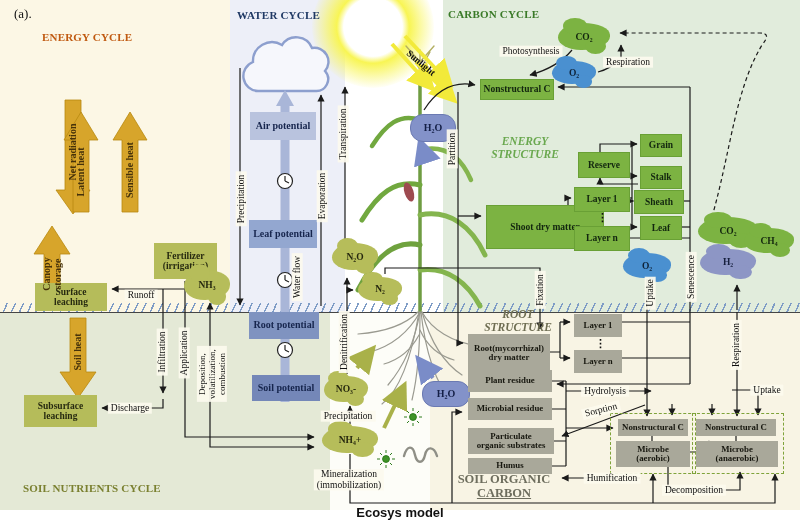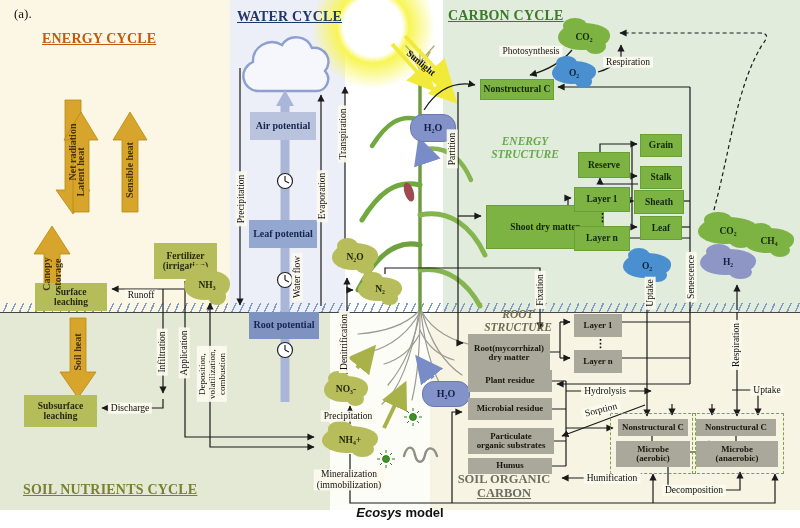--- a/index.html
+++ b/index.html
@@ -1,40 +1,40 @@
 <!DOCTYPE html>
 <html><head>
 <meta charset="utf-8">
 <style>
   html,body{margin:0;padding:0}
   .stage{position:relative;width:800px;height:528px;background:#fff;font-family:"Liberation Serif",serif;color:#111;overflow:hidden}
   .bg{position:absolute}
   .abs{position:absolute}
-  .title{position:absolute;font-weight:bold;text-decoration:underline;font-size:14px;white-space:nowrap;letter-spacing:.2px;z-index:5}
+  .title{position:absolute;font-weight:bold;font-size:11px;white-space:nowrap;letter-spacing:.2px;z-index:5}
   .box{position:absolute;display:flex;flex-direction:column;align-items:center;justify-content:center;text-align:right;line-height:1.08;z-index:4}
   .gbox{background:#7cb342;border:1px solid #69a035;color:#12260f;font-weight:bold;font-size:9.5px}
   .wbox{color:#16254d;font-weight:bold;font-size:10px}
   .grbox{background:#a9a89a;color:#17170f;font-weight:bold;font-size:8.8px}
   .obox{background:#b5bc5a;color:#272a10;font-weight:bold;font-size:9.5px}
   .cloud{position:absolute;display:flex;align-items:center;justify-content:center;font-weight:bold;font-size:9.5px;color:#1c2b40;border-radius:48% 52% 55% 45%/55% 45% 52% 48%;z-index:4}
   .cloud::before{content:"";position:absolute;width:46%;height:60%;background:inherit;border-radius:50%;top:-20%;left:10%}
   .cloud::after{content:"";position:absolute;width:40%;height:55%;background:inherit;border-radius:50%;bottom:-16%;right:8%}
   .cloud>span{position:relative;z-index:1}
   .c-green{background:#7cb342;color:#13270e}
   .c-blue{background:#4a90d0;color:#0e2238}
   .c-slate{background:#8d96c5;color:#17203e}
   .c-olive{background:#b6bd5a;color:#26280e}
   .chip{position:absolute;transform:translate(-50%,-50%);background:rgba(252,250,238,.93);padding:0 3px;font-size:9.5px;white-space:nowrap;text-align:center;line-height:1.12;z-index:6}
   .vchip{position:absolute;transform:translate(-50%,-50%) rotate(-90deg);background:rgba(252,250,238,.93);padding:0 3px;font-size:9.5px;white-space:nowrap;text-align:center;line-height:1.12;z-index:6}
   .alab{position:absolute;transform:translate(-50%,-50%) rotate(-90deg);font-weight:bold;color:#46320a;font-size:10px;white-space:nowrap;text-align:center;line-height:1.05;z-index:6}
   .ground{position:absolute;left:0;top:303px;width:800px;height:9px;border-bottom:1.6px solid #454545;background:repeating-linear-gradient(115deg,rgba(0,0,0,0) 0 6px,#7e9cc6 6px 7.4px);z-index:2}
   .sun{position:absolute;left:312px;top:-34px;width:122px;height:122px;border-radius:50%;background:radial-gradient(circle,#fff 0 34%,#f8f554 42%,rgba(248,245,84,.45) 58%,rgba(248,245,84,0) 72%);z-index:1}
   .dashedbox{position:absolute;border:1.6px dashed #7fa33a;z-index:3}
   .svglayer{position:absolute;left:0;top:0;z-index:3}
-  .ital{font-style:italic}
+  .ital{}
   .caption{position:absolute;left:300px;top:505px;width:200px;text-align:center;font-family:"Liberation Sans",sans-serif;font-weight:bold;font-size:13px;z-index:6}
   .sectitle2{position:absolute;z-index:5;text-align:center;font-weight:bold;line-height:1.15}
 </style>
 </head>
 <body>
 
 <div class="stage">
 
   <div class="bg" style="left:0;top:0;width:230px;height:312px;background:#fcf7e5"></div>
   <div class="bg" style="left:230px;top:0;width:115px;height:312px;background:#edeff8"></div>
@@ -253,20 +253,21 @@
   <div class="vchip" style="left:184px;top:353px">Application</div>
   <div class="vchip" style="left:212px;top:374px;font-size:9px">
     <span style="display:block">Deposition,</span>
     <span style="display:block">volatilization,</span>
     <span style="display:block">combustion</span>
   </div>
 
   <div class="box wbox" style="left:250px;top:112px;width:66px;height:28px;background:#b9c3de">Air potential</div>
   <div class="box wbox" style="left:249px;top:220px;width:68px;height:28px;background:#93a7d0">Leaf potential</div>
   <div class="box wbox" style="left:249px;top:312px;width:70px;height:27px;background:#7f93c0">Root potential</div>
+  <div class="box wbox" style="left:252px;top:375px;width:68px;height:26px;background:#7487b8">Soil potential</div>
   <div class="vchip" style="left:241px;top:199px">Precipitation</div>
   <div class="vchip" style="left:322px;top:196px">Evaporation</div>
   <div class="vchip" style="left:343px;top:134px">Transpiration</div>
   <div class="vchip" style="left:297px;top:277px">Water flow</div>
 
   <div class="cloud c-olive" style="left:184px;top:270px;width:46px;height:30px">
       <span>NH₃</span>
     </div>
   <div class="cloud c-olive" style="left:332px;top:243px;width:46px;height:27px">
       <span>N₂O</span>

